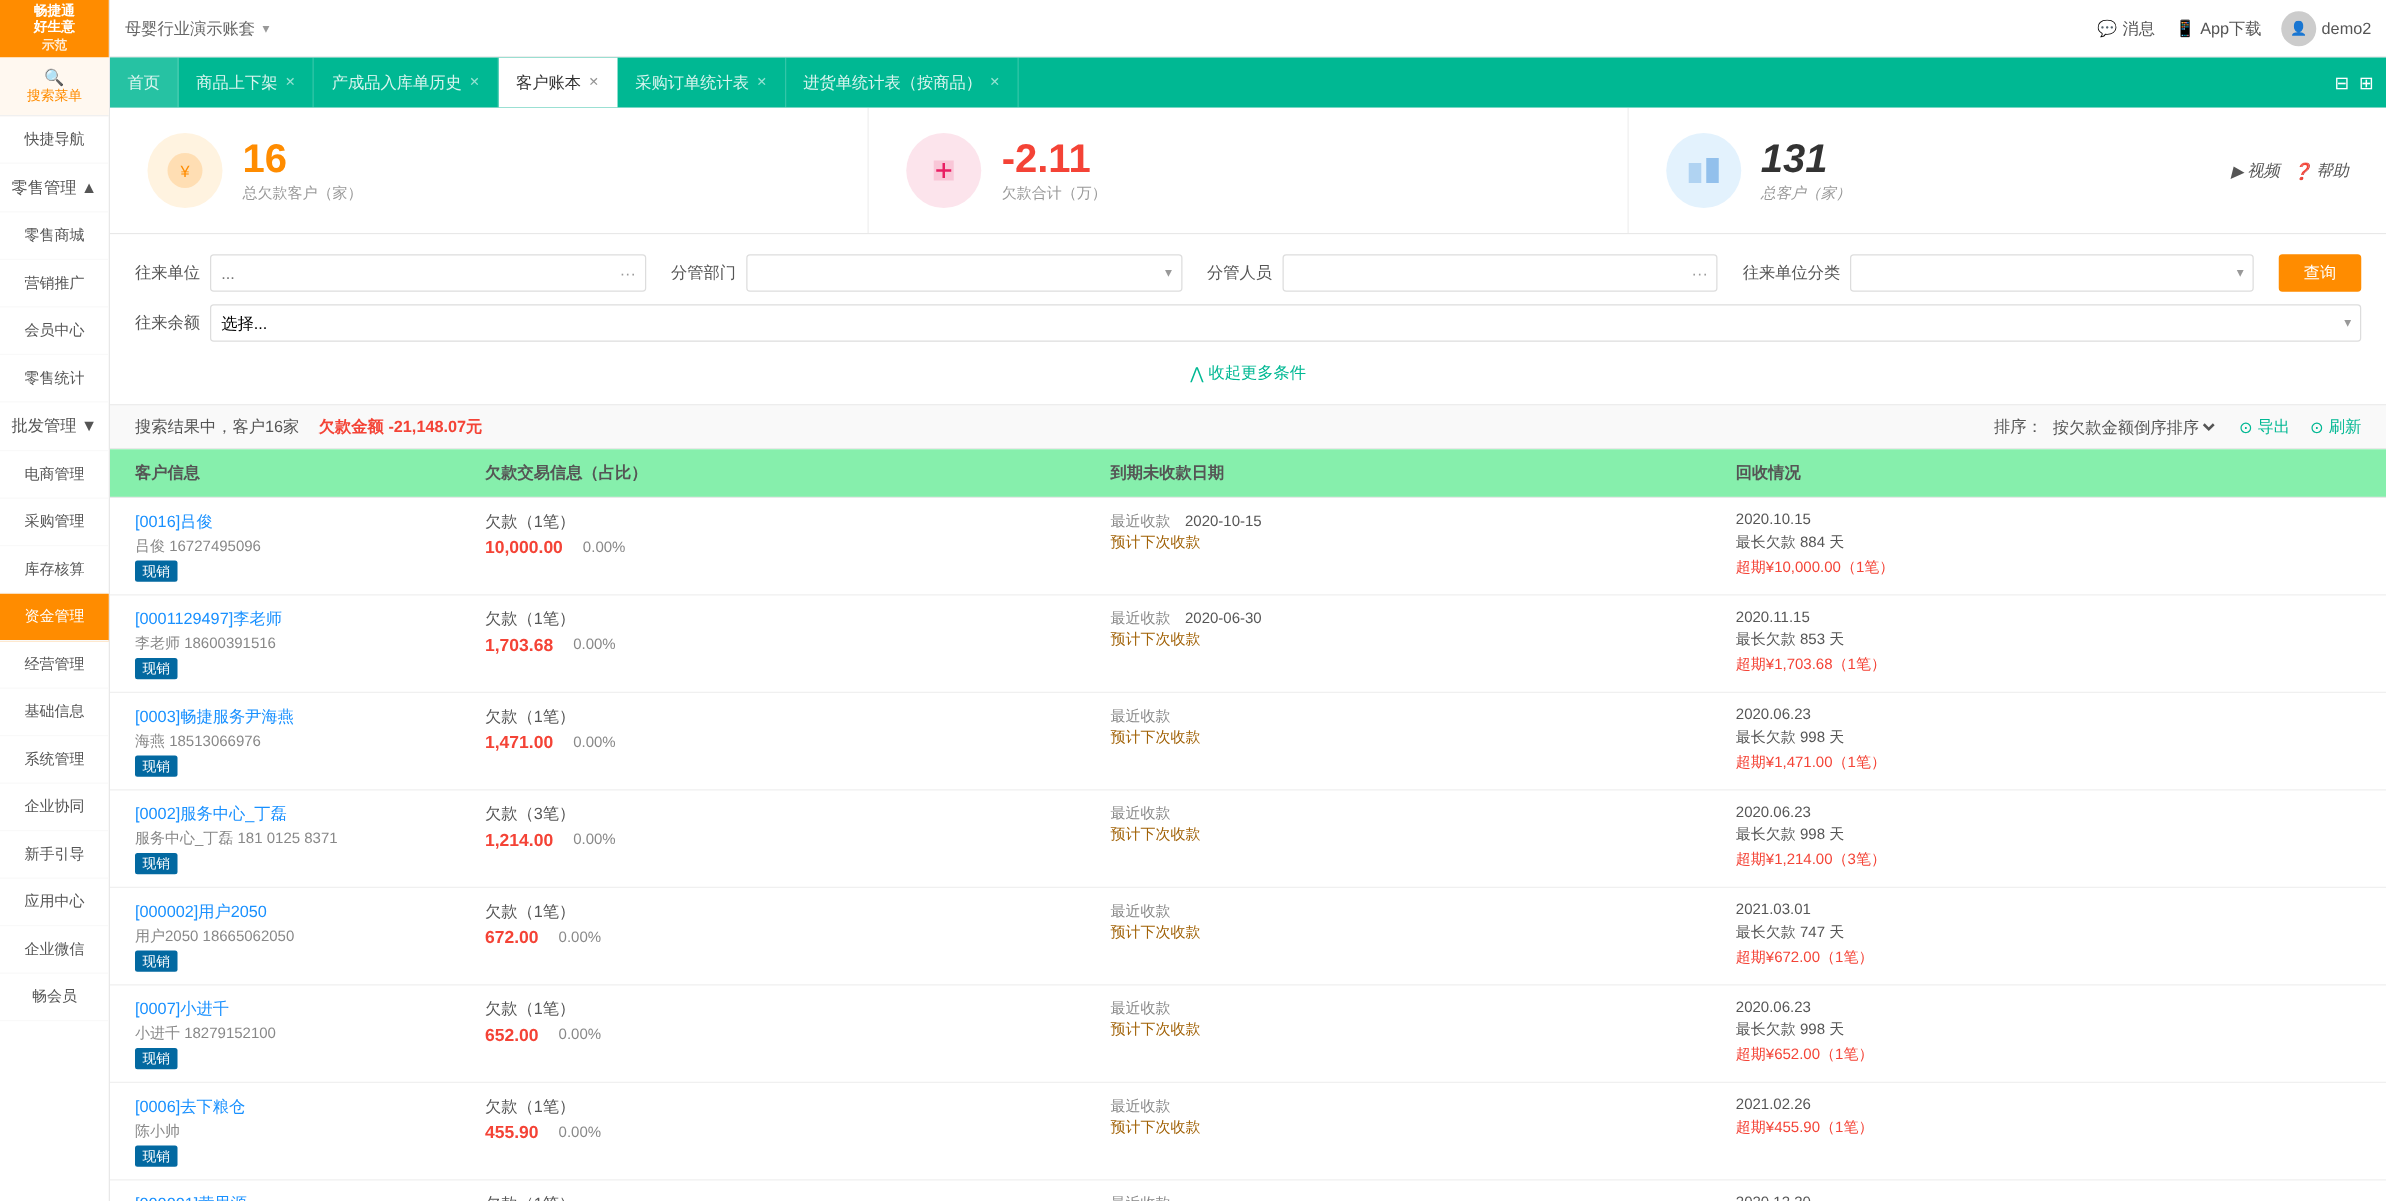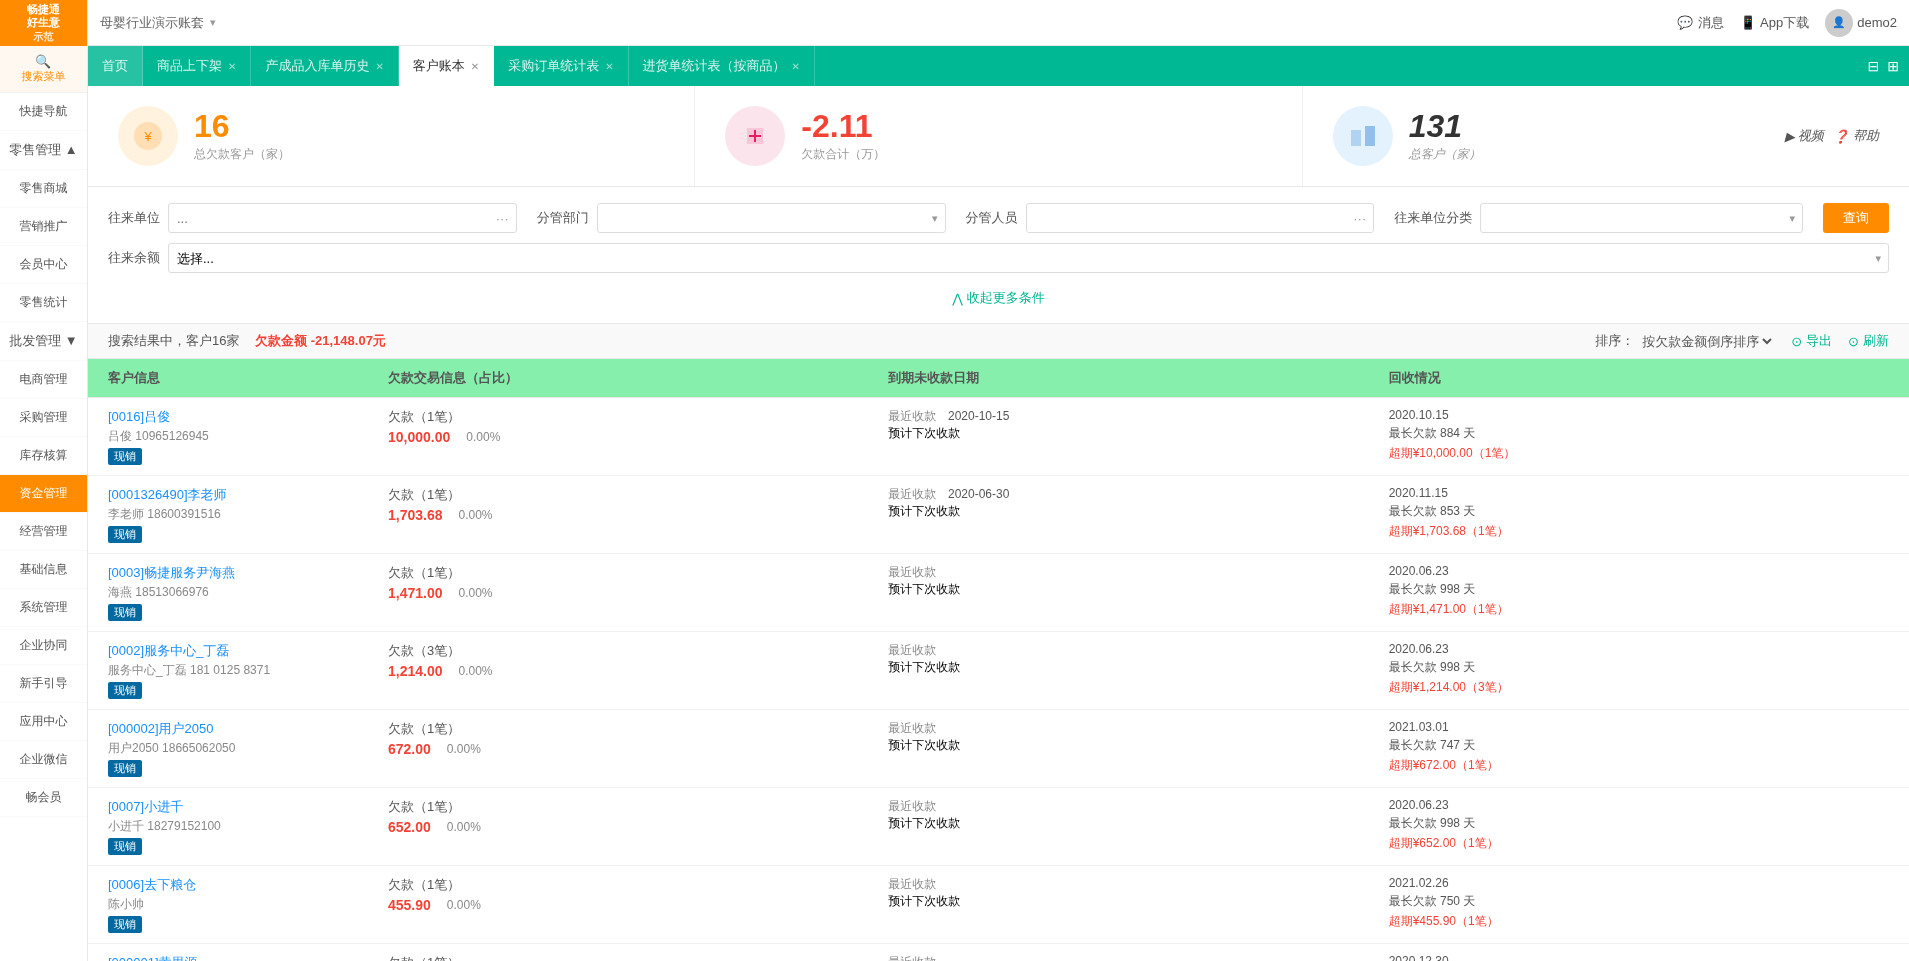--- a/index.html
+++ b/index.html
@@ -76,21 +76,21 @@
     .customer-name { color: #1890ff; font-size: 13px; cursor: pointer; margin-bottom: 2px; }
     .customer-sub { color: #888; font-size: 12px; margin-bottom: 3px; }
     .tag-green { background: #0369a1; color: #fff; font-size: 11px; padding: 1px 6px; border-radius: 2px; display: inline-block; }
 
     .debt-count { color: #555; font-size: 13px; margin-bottom: 3px; }
     .debt-amount { color: #f44336; font-size: 14px; font-weight: bold; }
     .debt-ratio { color: #888; font-size: 12px; margin-left: 10px; }
 
     .recovery-label { color: #888; font-size: 12px; }
     .recovery-date { color: #555; font-size: 12px; }
-    .recovery-next { color: #000000; font-size: 12px; }
+    .recovery-next { color: #a16207; font-size: 12px; }
 
     .overdue-date { color: #555; font-size: 12px; margin-bottom: 3px; }
     .overdue-days { color: #555; font-size: 12px; margin-bottom: 3px; }
     .overdue-link { color: #f44336; font-size: 12px; cursor: pointer; }
 
     .debt-info-row { display: flex; align-items: center; gap: 6px; }
 
     
     ::-webkit-scrollbar { width: 6px; }
     ::-webkit-scrollbar-track { background: #f1f1f1; }
@@ -315,21 +315,21 @@
       <div class="table-header">
         <div>客户信息</div>
         <div>欠款交易信息（占比）</div>
         <div>到期未收款日期</div>
         <div>回收情况</div>
       </div>
 
       <div class="table-row">
         <div>
           <div class="customer-name">[0016]吕俊</div>
-          <div class="customer-sub">吕俊 10965126945</div>
+          <div class="customer-sub">吕俊 16727495096</div>
           <span class="tag-green">现销</span>
         </div>
         <div>
           <div class="debt-info-row">
             <span class="debt-count">欠款（1笔）</span>
           </div>
           <div class="debt-info-row">
             <span class="debt-amount">10,000.00</span>
             <span class="debt-ratio">0.00%</span>
           </div>
@@ -345,21 +345,21 @@
         </div>
         <div>
           <div class="overdue-date">2020.10.15</div>
           <div class="overdue-days">最长欠款 884 天</div>
           <div class="overdue-link">超期¥10,000.00（1笔）</div>
         </div>
       </div>
 
       <div class="table-row">
         <div>
-          <div class="customer-name">[0001326490]李老师</div>
+          <div class="customer-name">[0001129497]李老师</div>
           <div class="customer-sub">李老师 18600391516</div>
           <span class="tag-green">现销</span>
         </div>
         <div>
           <div class="debt-info-row">
             <span class="debt-count">欠款（1笔）</span>
           </div>
           <div class="debt-info-row">
             <span class="debt-amount">1,703.68</span>
             <span class="debt-ratio">0.00%</span>
@@ -519,21 +519,20 @@
         <div>
           <div>
             <span class="recovery-label">最近收款</span>
           </div>
           <div>
             <span class="recovery-next">预计下次收款</span>
           </div>
         </div>
         <div>
           <div class="overdue-date">2021.02.26</div>
-          <div class="overdue-days">最长欠款 750 天</div>
           <div class="overdue-link">超期¥455.90（1笔）</div>
         </div>
       </div>
 
       <div class="table-row">
         <div>
           <div class="customer-name">[000001]黄思源</div>
 
         </div>
         <div>

